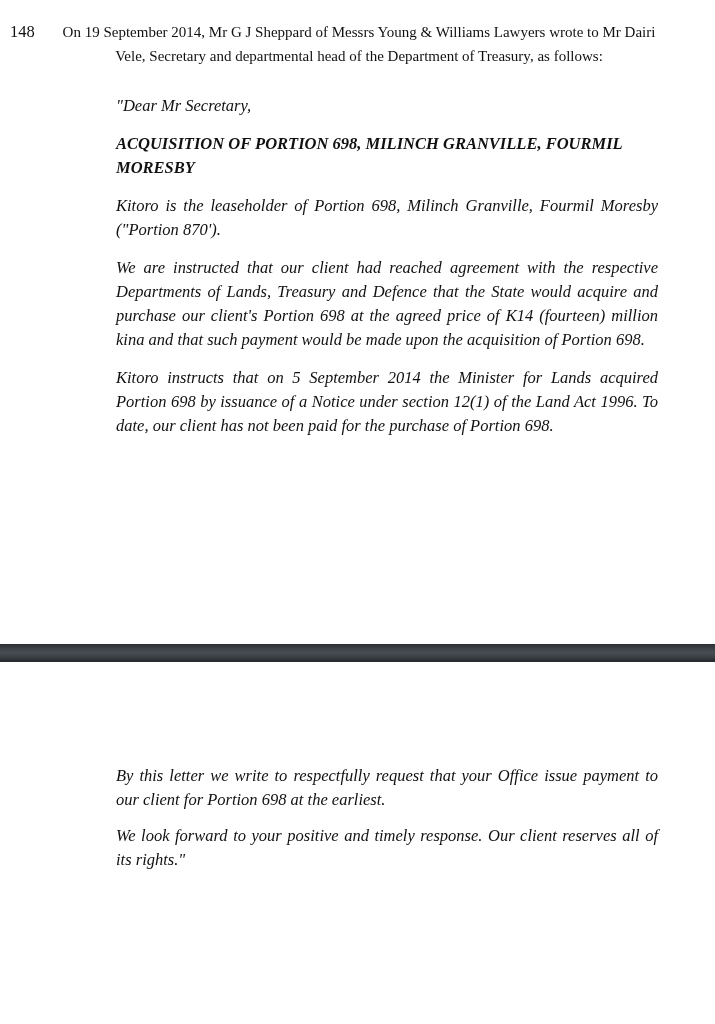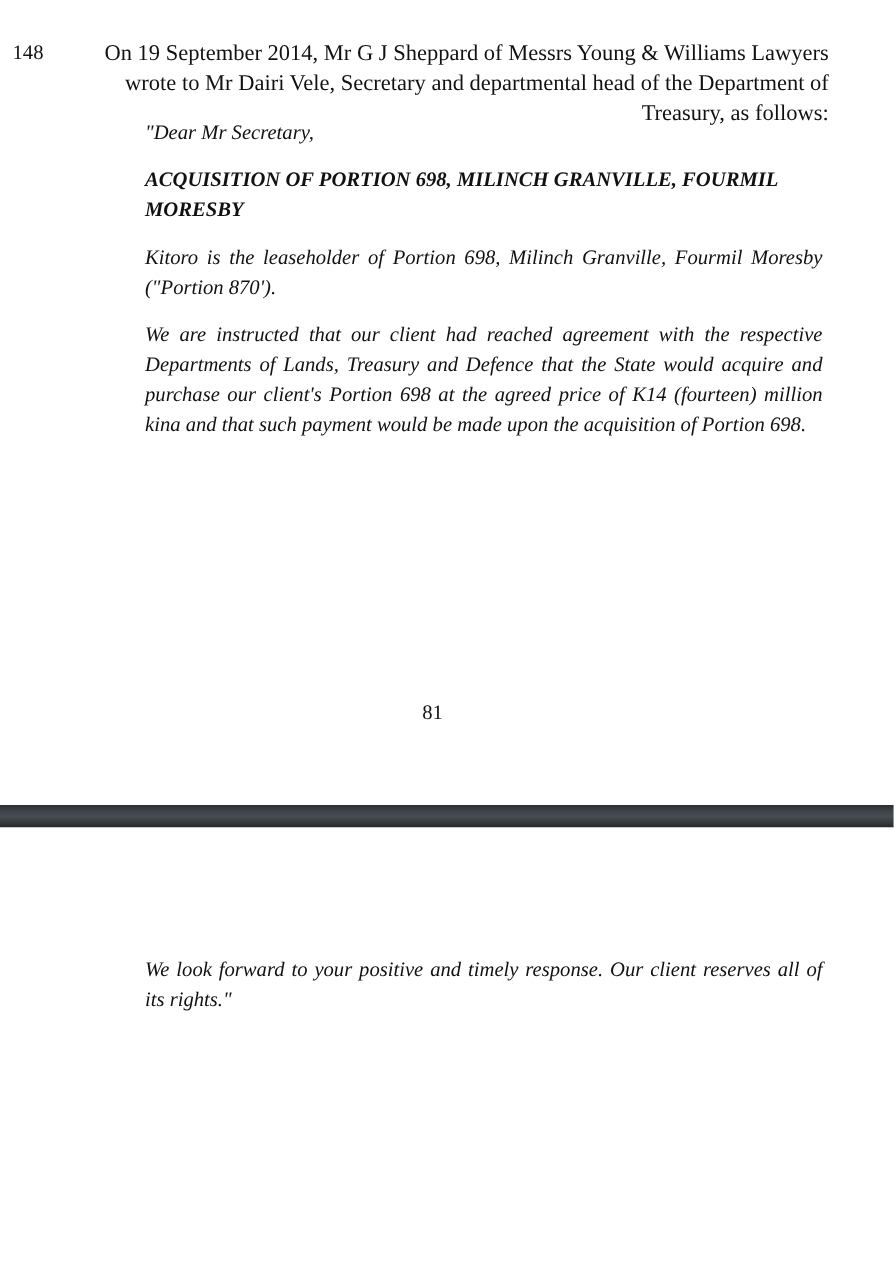--- a/index.html
+++ b/index.html
@@ -22,37 +22,37 @@
   .page-1 {
     position: absolute;
     top: 0;
     left: 0;
     width: 715px;
     height: 644px;
     background: #ffffff;
   }
   .numbered-para {
     position: absolute;
-    top: 30px;
+    top: 20px;
     left: 10px;
     width: 660px;
     display: flex;
     align-items: flex-start;
   }
   .para-num {
     width: 45px;
     flex: 0 0 45px;
     font-size: 16.5px;
     line-height: 24px;
   }
   .intro-text {
     width: 608px;
-    font-size: 18px;
+    font-size: 15px;
     line-height: 24px;
-    text-align: right;
+    text-align: center;
   }
   .letter-block {
     position: absolute;
     left: 116px;
     width: 542px;
     font-style: italic;
     font-size: 16.5px;
     line-height: 24px;
   }
   .letter-block-p1 { top: 94px; }
@@ -124,26 +124,27 @@
     <div class="numbered-para">
       <div class="para-num">148</div>
       <div class="intro-text">On 19 September 2014, Mr G J Sheppard of Messrs Young &amp; Williams Lawyers wrote to Mr Dairi Vele, Secretary and departmental head of the Department of Treasury, as follows:</div>
     </div>
 
     <div class="letter-block letter-block-p1">
       <p class="salutation">"Dear Mr Secretary,</p>
       <p class="subject">ACQUISITION OF PORTION 698, MILINCH GRANVILLE, FOURMIL MORESBY</p>
       <p>Kitoro is the leaseholder of Portion 698, Milinch Granville, Fourmil Moresby ("Portion 870').</p>
       <p>We are instructed that our client had reached agreement with the respective Departments of Lands, Treasury and Defence that the State would acquire and purchase our client's Portion 698 at the agreed price of K14 (fourteen) million kina and that such payment would be made upon the acquisition of Portion 698.</p>
+      <p>Kitoro instructs that on 5 September 2014 the Minister for Lands acquired Portion 698 by issuance of a Notice under section 12(1) of the Land Act 1996. To date, our client has not been paid for the purchase of Portion 698.</p>
     </div>
 
-    <div class="page-number">81</div>
   </div>
 
   <div class="page-separator"></div>
 
   <div class="page-2">
     <div class="letter-block-p2">
+      <p>By this letter we write to respectfully request that your Office issue payment to our client for Portion 698 at the earliest.</p>
       <p>We look forward to your positive and timely response. Our client reserves all of its rights."</p>
     </div>
   </div>
 
 </div>
 
 </body></html>

